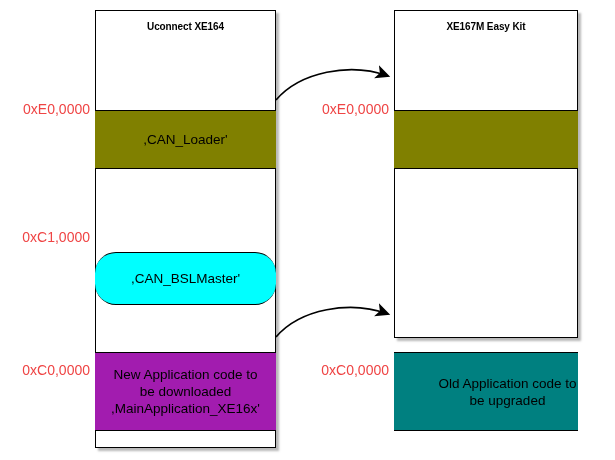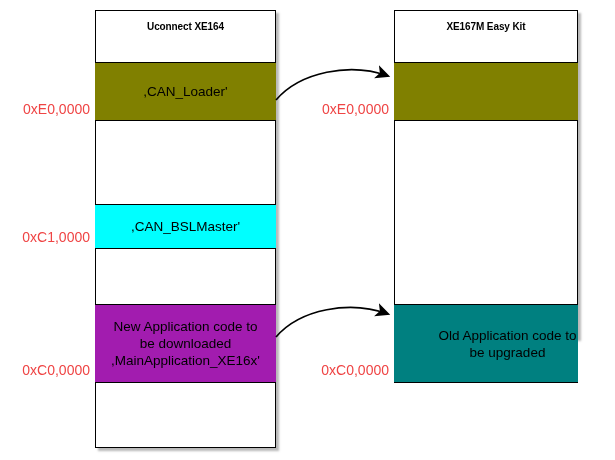--- a/index.html
+++ b/index.html
@@ -56,31 +56,32 @@
     border-top: 1px solid #000000;
     border-bottom: 1px solid #000000;
     display: flex;
     align-items: center;
     justify-content: center;
     text-align: center;
     font-size: 13.5px;
     line-height: 17px;
     color: #000000;
     white-space: pre-line;
+    margin-top: 48px;
   }
 
   .band-loader    { background: #808000; }
   .band-bsl       { background: #00ffff; }
   .band-app       { background: #a21caf; }
   .band-empty     { background: #808000; }
   .band-app-right { background: #008080; }
 
   
   #band-loader-l { top: 51px;  height: 59px; }
-  #band-bsl-l    { top: 193px; height: 45px; }
+  #band-bsl-l    { top: 193px; height: 53px; border-radius: 21px; }
   #band-app-l    { top: 293px; height: 79px; }
 
   
   #band-loader-r { top: 51px;  height: 59px; }
   #band-app-r    { top: 293px; height: 79px; padding-left: 43px; }
 
   
   .addr {
     position: absolute;
     font-size: 14px;

